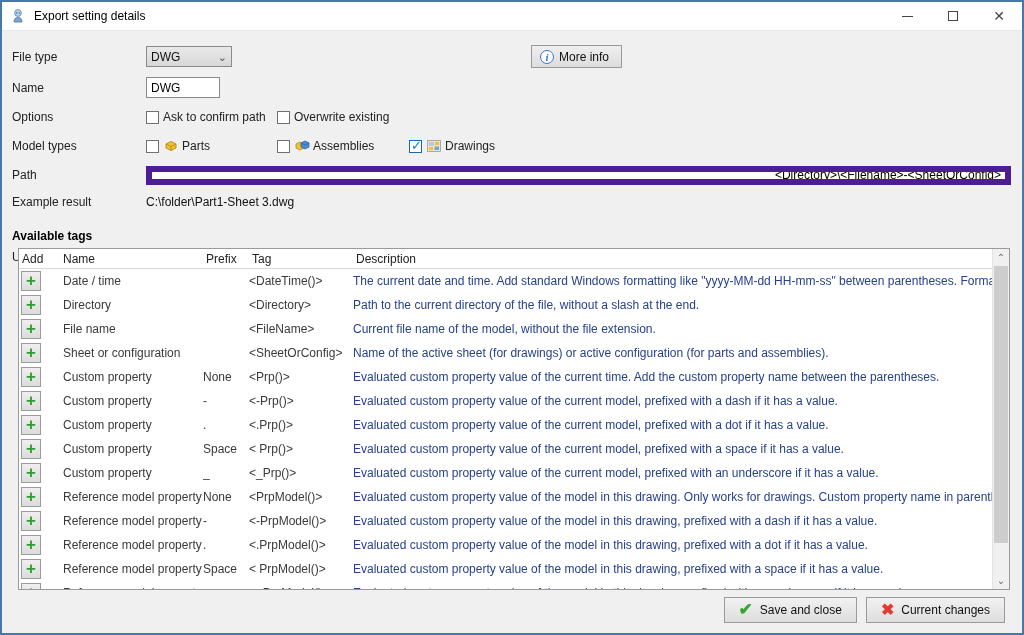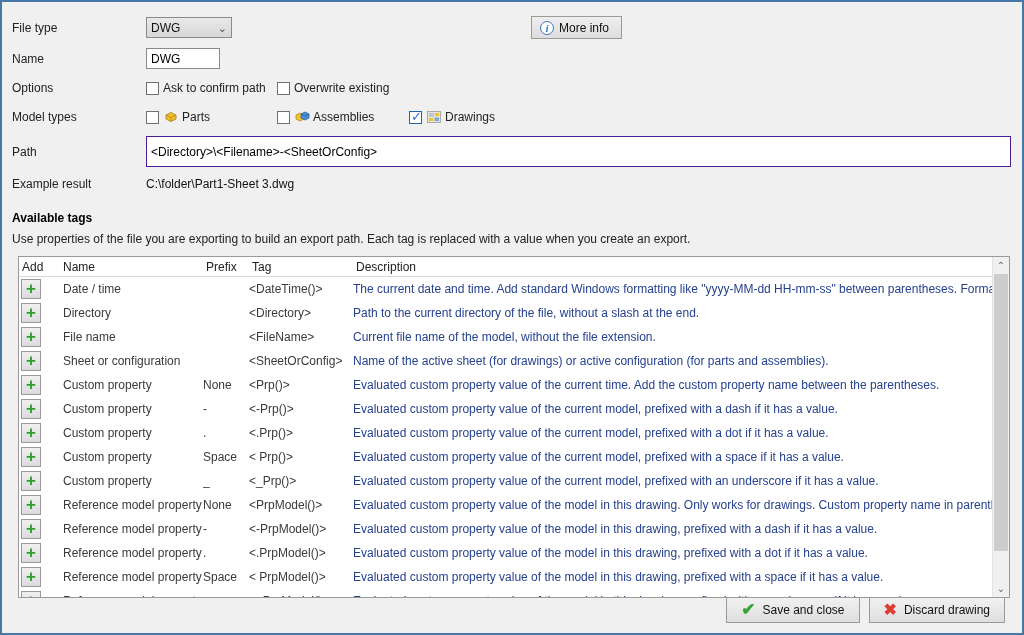--- a/index.html
+++ b/index.html
@@ -55,42 +55,42 @@
     border:1px solid #3b76c4; color:#3b76c4;
     font-family:"Liberation Serif",serif; font-style:italic; font-weight:bold;
     font-size:11px; line-height:12px; text-align:center; background:#fff;
   }
   .text-input {
     height:21px; border:1px solid #8a8a8a; background:#fff;
     font-family:"Liberation Sans",sans-serif; font-size:12px; color:#000;
     padding:0 4px;
   }
   .name-input { width:74px; }
-  .path-input { flex:1; margin-right:1px; border:1px solid #4c1d95; height:31px; }
+  .path-input { flex:1; margin-right:1px; border:6px solid #4c1d95; height:19px;text-align:right; }
   .checks { display:flex; align-items:center; }
   .check-item { display:flex; align-items:center; margin-right:0; cursor:default; }
   .checkbox {
     width:13px; height:13px; background:#fff; border:1px solid #707070;
     margin-right:4px; flex:0 0 auto; position:relative;
   }
   .checkbox.checked { border-color:#1a66b0; }
   .checkbox.checked .check-mark {
     position:absolute; left:1px; top:-3px; color:#2a6fd1; font-size:13px; font-weight:bold;
   }
   .mt-icon { width:16px; height:16px; margin-right:3px; flex:0 0 auto; }
   .w-parts { width:131px; }
   .w-assm { width:132px; }
   .w-ask { width:131px; }
   .example-value { color:#111; }
   
   .tags-heading { font-weight:bold; color:#000; padding:8px 10px 0 10px; }
   .tags-desc { padding:7px 10px 0 10px; color:#222; }
   
   .tag-table {
-    position:absolute; left:16px; top:254px; width:992px; height:342px;
+    position:absolute; left:16px; top:246px; width:992px; height:342px;
     background:#fff; border:1px solid #9a9a9a; overflow:hidden;
   }
   .tbl-inner { position:absolute; left:0; top:0; right:17px; bottom:0; overflow:hidden; }
   .tbl-row, .tbl-header {
     display:grid; grid-template-columns:38px 146px 46px 104px 1fr;
     align-items:center;
   }
   .tbl-header { height:20px; border-bottom:1px solid #d9d9d9; color:#222; }
   .tbl-header .cell { padding-left:3px; }
   .tbl-row { height:24px; }
@@ -129,20 +129,40 @@
     font-size:12px; color:#111; cursor:default;
   }
   .check-green { color:#35a635; font-size:17px; font-weight:bold; }
   .x-red { color:#e03c31; font-size:16px; font-weight:bold; }
 </style>
 </head>
 <body>
 
 <div class="window">
 
+  <div class="titlebar">
+    <svg class="app-icon" viewBox="0 0 16 16">
+      <circle cx="8" cy="5" r="3.4" fill="#bcd3ea" stroke="#5b84b1" stroke-width="0.8"></circle>
+      <path d="M4 14 Q4 9.5 8 9.5 Q12 9.5 12 14 Z" fill="#7aa6d0" stroke="#4878a8" stroke-width="0.8"></path>
+      <circle cx="6.8" cy="5" r="0.7" fill="#33598c"></circle>
+      <circle cx="9.2" cy="5" r="0.7" fill="#33598c"></circle>
+    </svg>
+    <span class="title">Export setting details</span>
+    <div class="win-controls">
+      <div class="win-btn">
+          <span class="minimize-glyph"></span>
+        </div>
+      <div class="win-btn">
+          <span class="maximize-glyph"></span>
+        </div>
+      <div class="win-btn">
+          <span class="close-glyph">✕</span>
+        </div>
+    </div>
+  </div>
 
   <div class="form">
 
     <div class="form-row">
       <span class="form-label">File type</span>
       <div class="combo">
         <span class="combo-value">DWG</span>
         <span class="chev">⌄</span>
       </div>
       <button class="more-info-btn">
@@ -394,17 +414,17 @@
     </div>
   </div>
 
   <div class="footer">
     <button class="footer-btn">
       <span class="check-green">✔</span>
       <span>Save and close</span>
     </button>
     <button class="footer-btn">
       <span class="x-red">✖</span>
-      <span>Discard drawing</span>
+      <span>Current changes</span>
     </button>
   </div>
 
 </div>
 
 </body></html>

